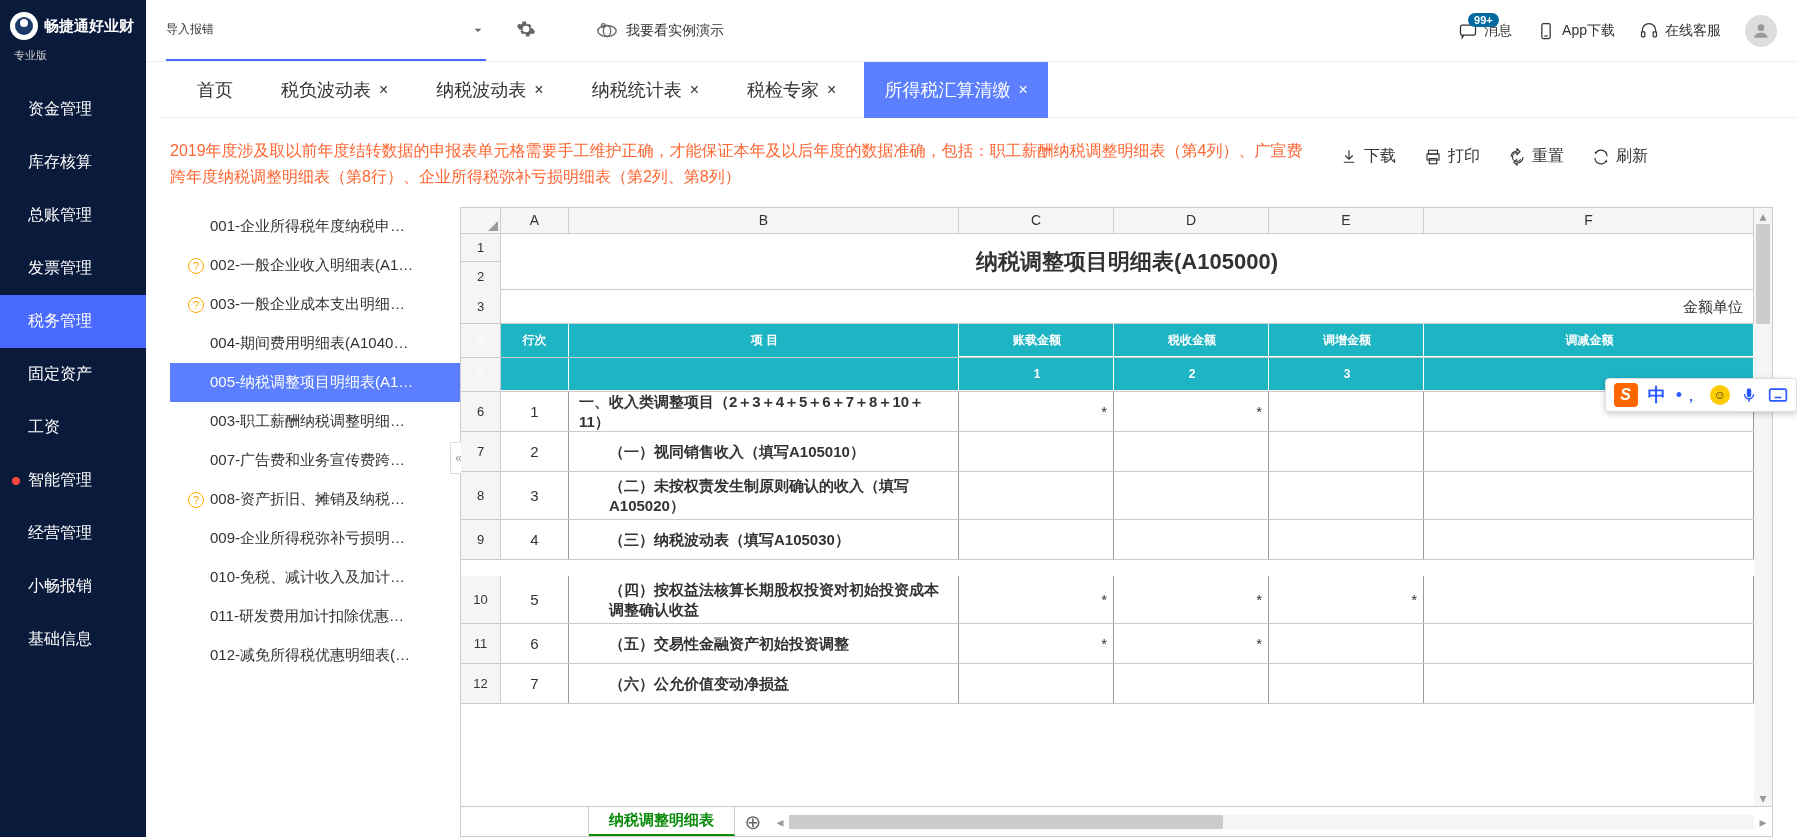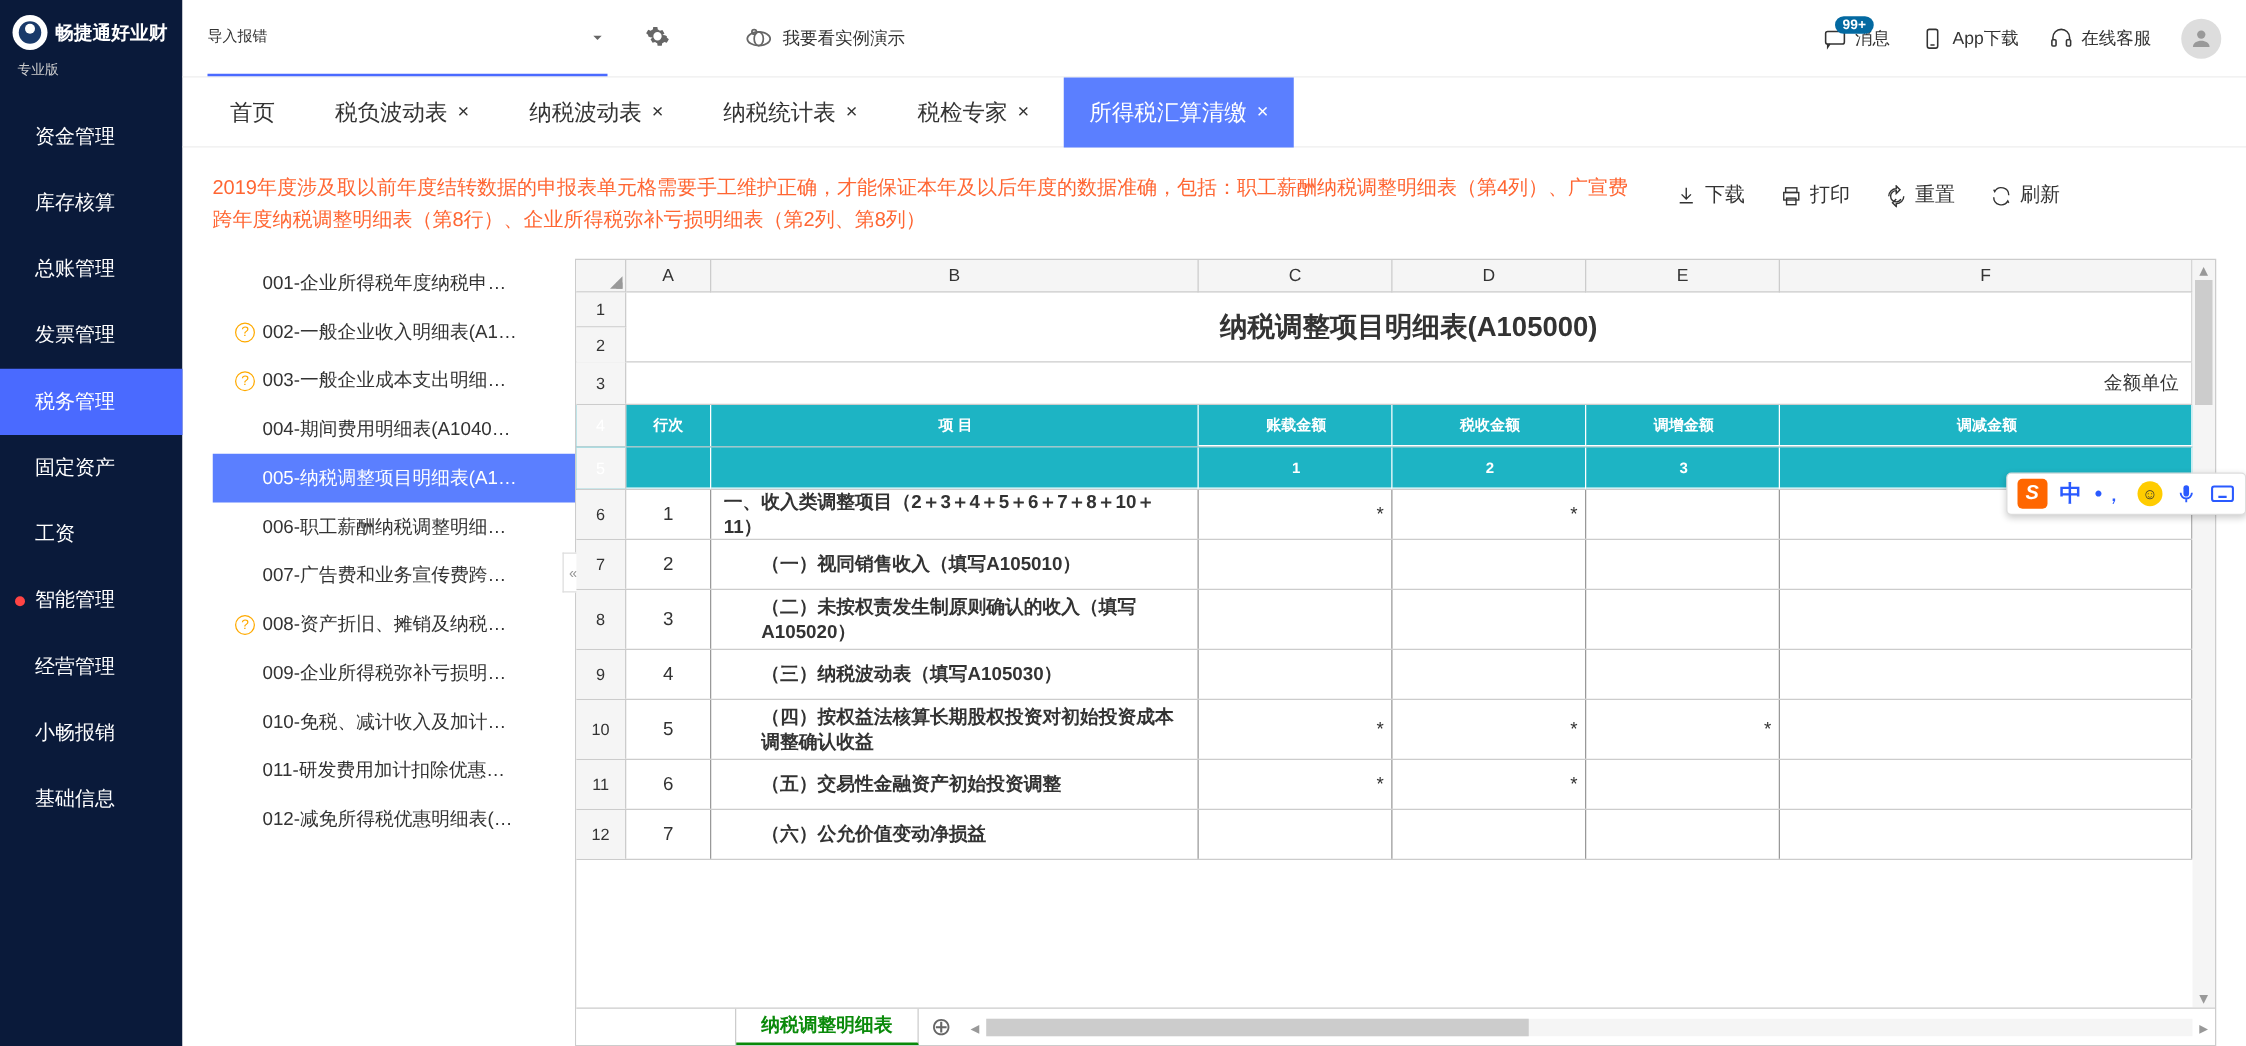--- a/index.html
+++ b/index.html
@@ -32,21 +32,21 @@
 .globe-svg { width: 22px; height: 22px; stroke: #666; fill: none; stroke-width: 1.5; }
 .topbar-spacer { flex: 1; }
 .topbar-right { display: flex; align-items: center; gap: 24px; }
 .tb-item { display: flex; align-items: center; gap: 6px; cursor: pointer; position: relative; }
 .tb-icon { width: 20px; height: 20px; stroke: #333; fill: none; stroke-width: 1.5; }
 .badge { position: absolute; top: -8px; left: 10px; background: #0369a1; color: #fff; border-radius: 10px; padding: 1px 6px; font-size: 11px; font-weight: bold; }
 .avatar { width: 32px; height: 32px; border-radius: 50%; background: #ddd; display: flex; align-items: center; justify-content: center; }
 .avatar-svg { width: 20px; height: 20px; fill: #999; }
 
 
-.tabs { display: flex; align-items: center; height: 56px; padding: 0 18px; gap: 8px; border-bottom: 1px solid #eee; }
+.tabs { display: flex; align-items: center; height: 56px; padding: 0 18px; gap: 8px; border-bottom: 1px solid #eee; margin-left: 13px; }
 .tab { padding: 10px 20px; font-size: 18px; display: flex; align-items: center; gap: 8px; cursor: pointer; }
 .tab.active { background: #5b7fff; color: #fff; height: 56px; }
 .tab-close { font-size: 16px; cursor: pointer; }
 
 
 .content { flex: 1; display: flex; flex-direction: column; padding: 20px 24px 0; min-height: 0; }
 .notice-row { display: flex; align-items: flex-start; gap: 30px; margin-bottom: 18px; }
 .notice-text { color: #ff6633; font-size: 16px; line-height: 1.6; flex: 1; max-width: 1140px; }
 .actions { display: flex; gap: 28px; align-items: center; margin-top: 8px; }
 .act { display: flex; align-items: center; gap: 6px; cursor: pointer; font-size: 16px; }
@@ -278,21 +278,21 @@
             <div class="tree-item">
               <span class="q-icon hidden">?</span>
               <span style="overflow: hidden; text-overflow: ellipsis;">004-期间费用明细表(A1040…</span>
             </div>
             <div class="tree-item selected">
               <span class="q-icon hidden">?</span>
               <span style="overflow: hidden; text-overflow: ellipsis;">005-纳税调整项目明细表(A1…</span>
             </div>
             <div class="tree-item">
               <span class="q-icon hidden">?</span>
-              <span style="overflow: hidden; text-overflow: ellipsis;">006-职工薪酬纳税调整明细…</span>
+              <span style="overflow: hidden; text-overflow: ellipsis;">003-职工薪酬纳税调整明细…</span>
             </div>
             <div class="tree-item">
               <span class="q-icon hidden">?</span>
               <span style="overflow: hidden; text-overflow: ellipsis;">007-广告费和业务宣传费跨…</span>
             </div>
             <div class="tree-item">
               <span class="q-icon">?</span>
               <span style="overflow: hidden; text-overflow: ellipsis;">008-资产折旧、摊销及纳税…</span>
             </div>
             <div class="tree-item">
@@ -393,21 +393,21 @@
                     </div>
                     <div class="srow data-row" style="height: 40px;">
                       <div class="rownum">9</div>
                       <div class="cell c-rn">4</div>
                       <div class="cell c-item indent1" style="font-weight: bold;">（三）纳税波动表（填写A105030）</div>
                       <div class="cell c-num"></div>
                       <div class="cell c-num"></div>
                       <div class="cell c-num"></div>
                       <div class="cell c-num" style="flex: 1 1 0%;"></div>
                     </div>
-                    <div class="srow data-row" style="height: 48px;">
+                    <div class="srow data-row" style="height: 48px; margin-top: 16px;">
                       <div class="rownum">10</div>
                       <div class="cell c-rn">5</div>
                       <div class="cell c-item indent1" style="font-weight: bold;">（四）按权益法核算长期股权投资对初始投资成本调整确认收益</div>
                       <div class="cell c-num">*</div>
                       <div class="cell c-num">*</div>
                       <div class="cell c-num">*</div>
                       <div class="cell c-num" style="flex: 1 1 0%;"></div>
                     </div>
                     <div class="srow data-row" style="height: 40px;">
                       <div class="rownum">11</div>

